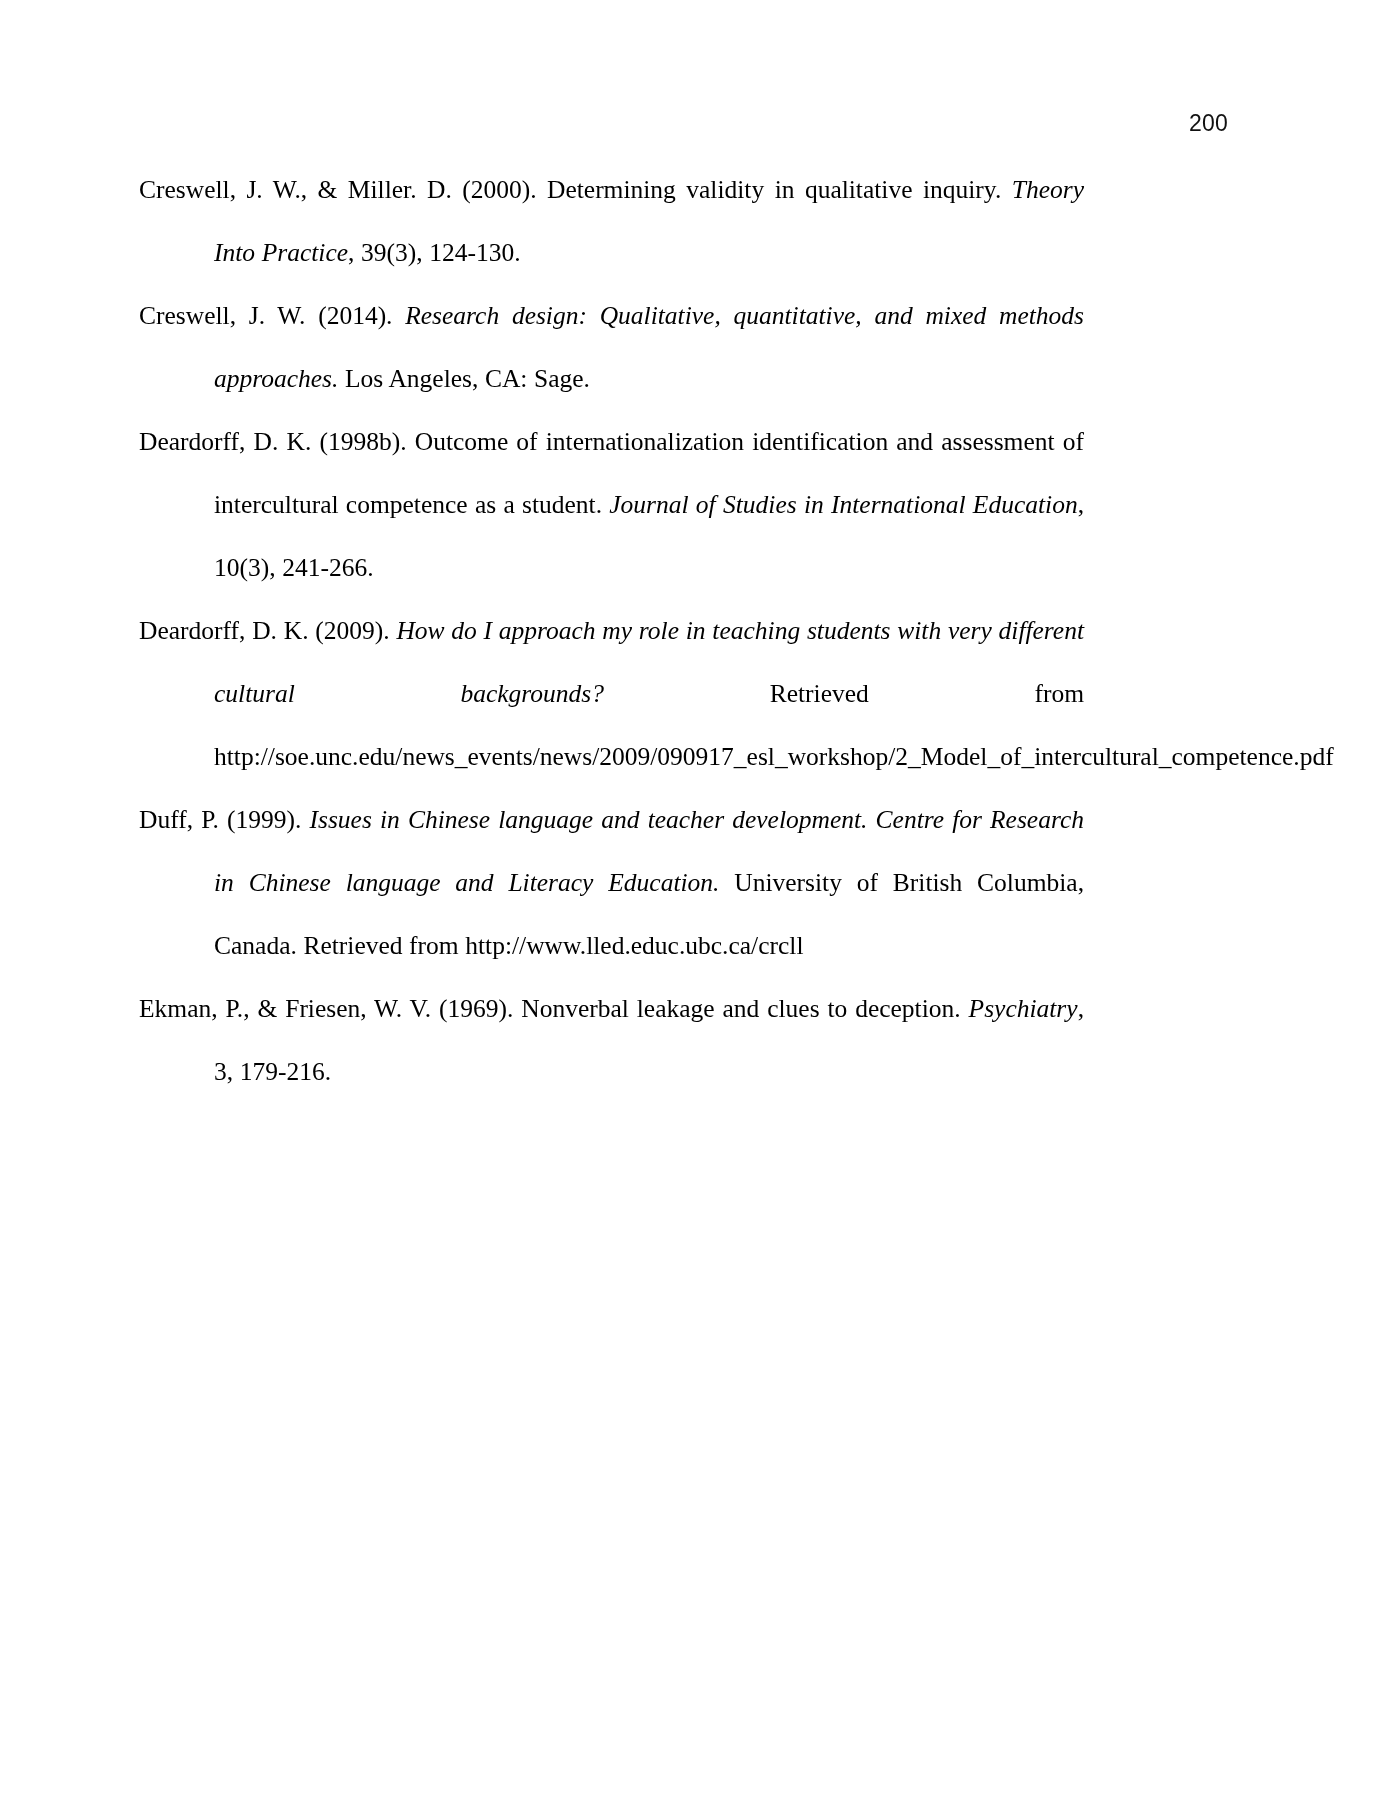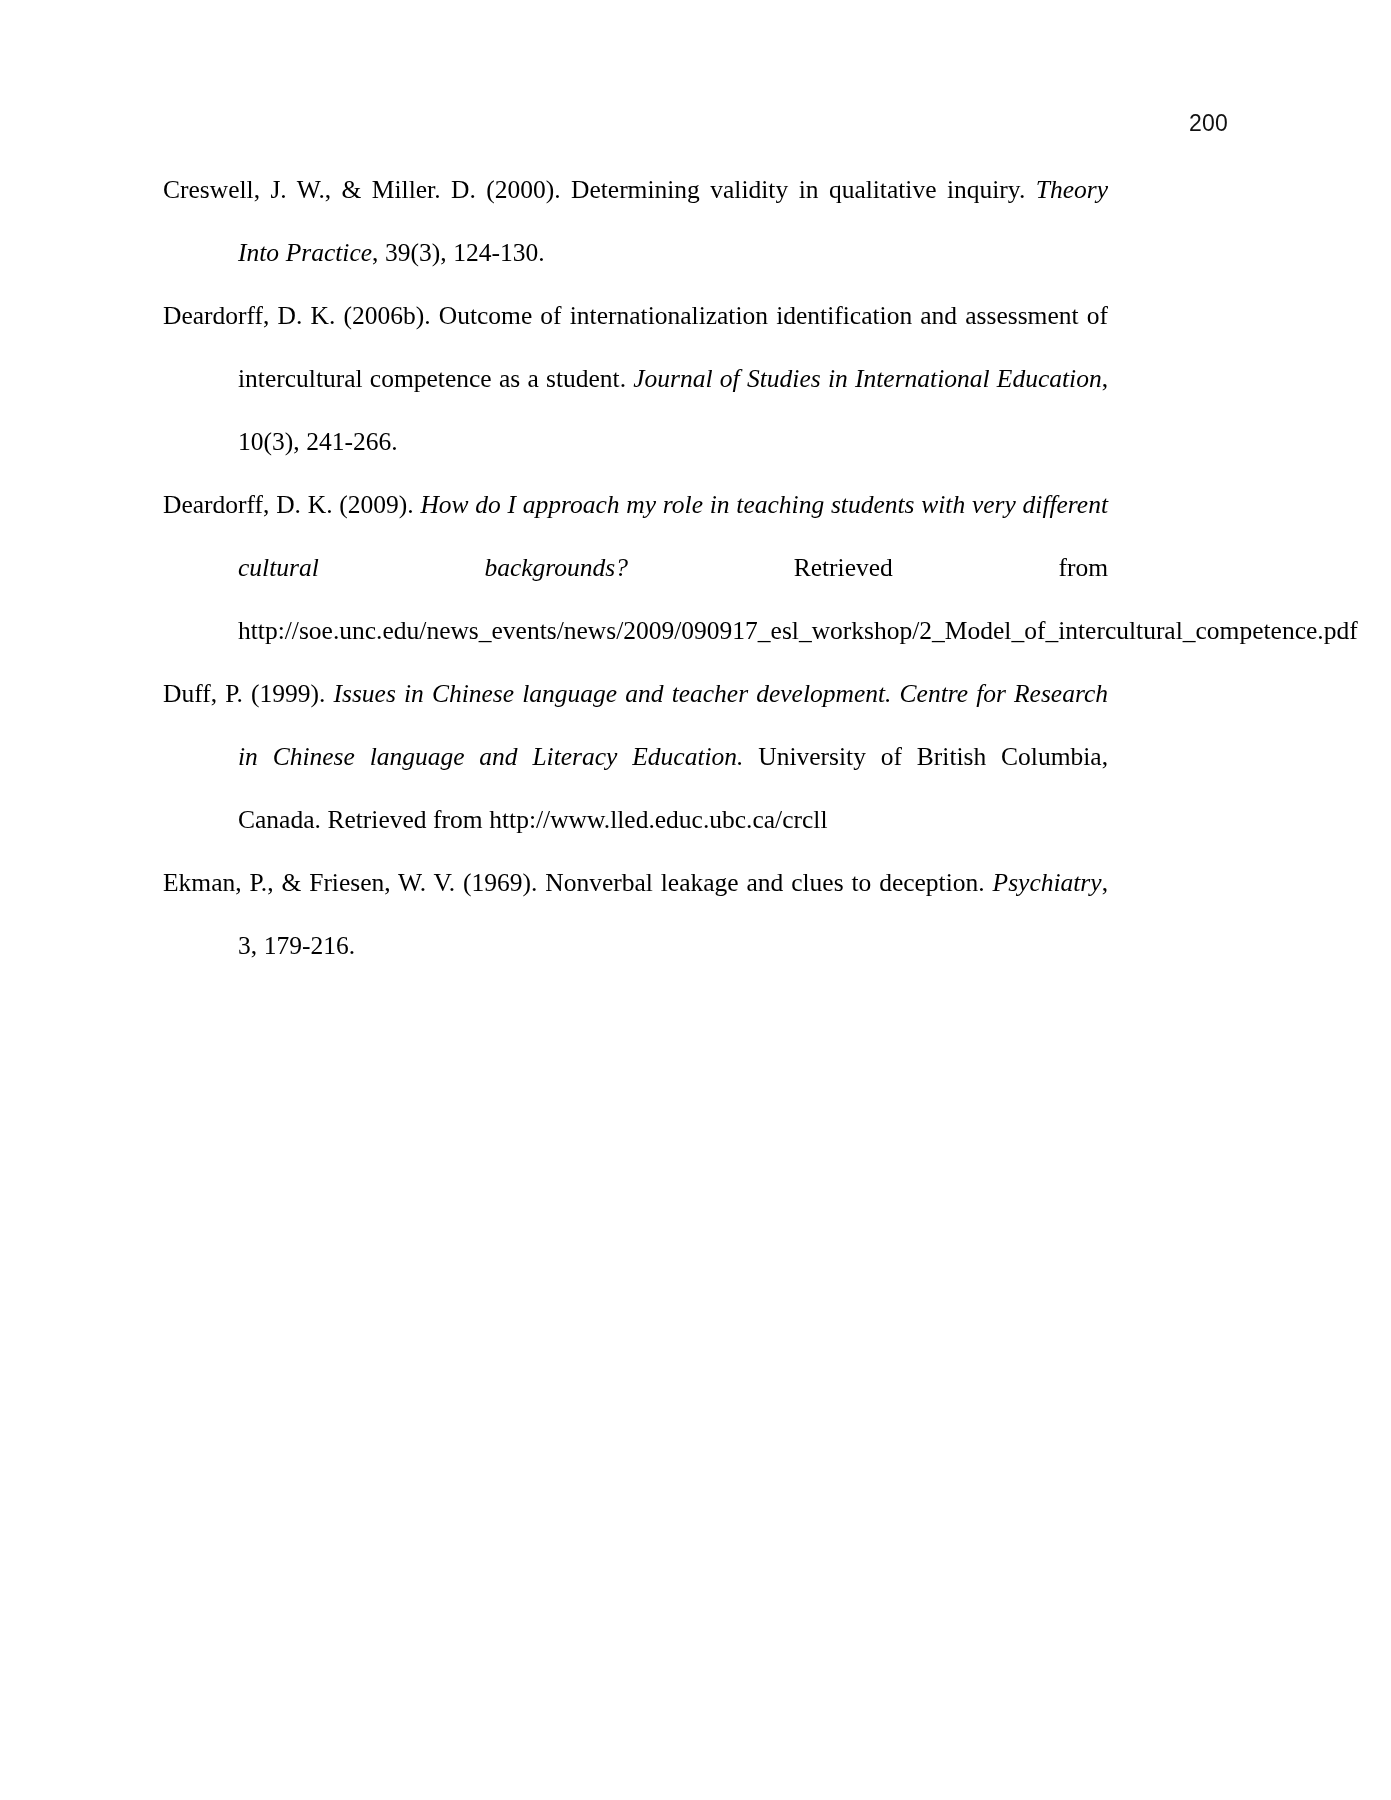--- a/index.html
+++ b/index.html
@@ -28,21 +28,20 @@
     font-size: 23px;
     line-height: 1;
     color: #111111;
     letter-spacing: 0.2px;
   }
   .refs {
     position: absolute;
     left: 139px;
     top: 158px;
     width: 945px;
-    margin-left: 24px;
   }
   .ref {
     font-size: 25.5px;
     line-height: 63px;
     text-indent: -75px;
     padding-left: 75px;
     margin: 0 0 0 0;
     text-align: left;
     word-spacing: 0.2px;
   }
@@ -56,19 +55,20 @@
 </style>
 </head>
 <body>
 
 <div class="page">
 
   <div class="page-number">200</div>
 
   <div class="refs">
       <p class="ref justified"><span class="">Creswell, J. W., &amp; Miller. D. (2000). Determining validity in qualitative inquiry. </span><span class="it">Theory Into Practice</span><span class="">, 39(3), 124-130.</span></p>
-      <p class="ref justified"><span class="">Deardorff, D. K. (2006b). Outcome of internationalization identification and assessment of intercultural competence as a student. </span><span class="it">Journal of Studies in International Education</span><span class="">, 10(3), 241-266.</span></p>
+      <p class="ref justified"><span class="">Creswell, J. W. (2014). </span><span class="it">Research design: Qualitative, quantitative, and mixed methods approaches.</span><span class="">  Los Angeles, CA: Sage.</span></p>
+      <p class="ref justified"><span class="">Deardorff, D. K. (1998b). Outcome of internationalization identification and assessment of intercultural competence as a student. </span><span class="it">Journal of Studies in International Education</span><span class="">, 10(3), 241-266.</span></p>
       <p class="ref justified"><span class="">Deardorff, D. K. (2009). </span><span class="it">How do I approach my role in teaching students with very different cultural backgrounds?</span><span class=""> Retrieved from http://soe.unc.edu/news_events/news/2009/090917_esl_workshop/2_Model_of_intercultural_competence.pdf</span></p>
       <p class="ref justified"><span class="">Duff, P. (1999). </span><span class="it">Issues in Chinese language and teacher development. Centre for Research in Chinese language and Literacy Education.</span><span class=""> University of British Columbia, Canada. Retrieved from http://www.lled.educ.ubc.ca/crcll</span></p>
       <p class="ref justified"><span class="">Ekman, P., &amp; Friesen, W. V. (1969). Nonverbal leakage and clues to deception. </span><span class="it">Psychiatry</span><span class="">, 3, 179-216.</span></p>
     </div>
 
 </div>
 
 </body></html>

